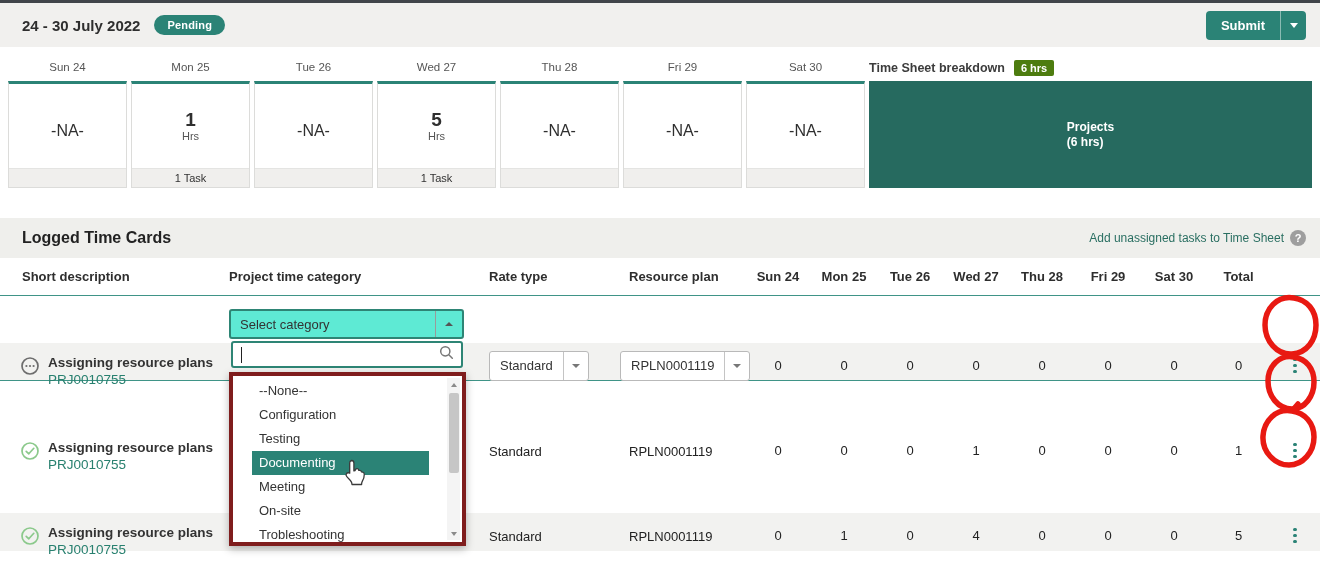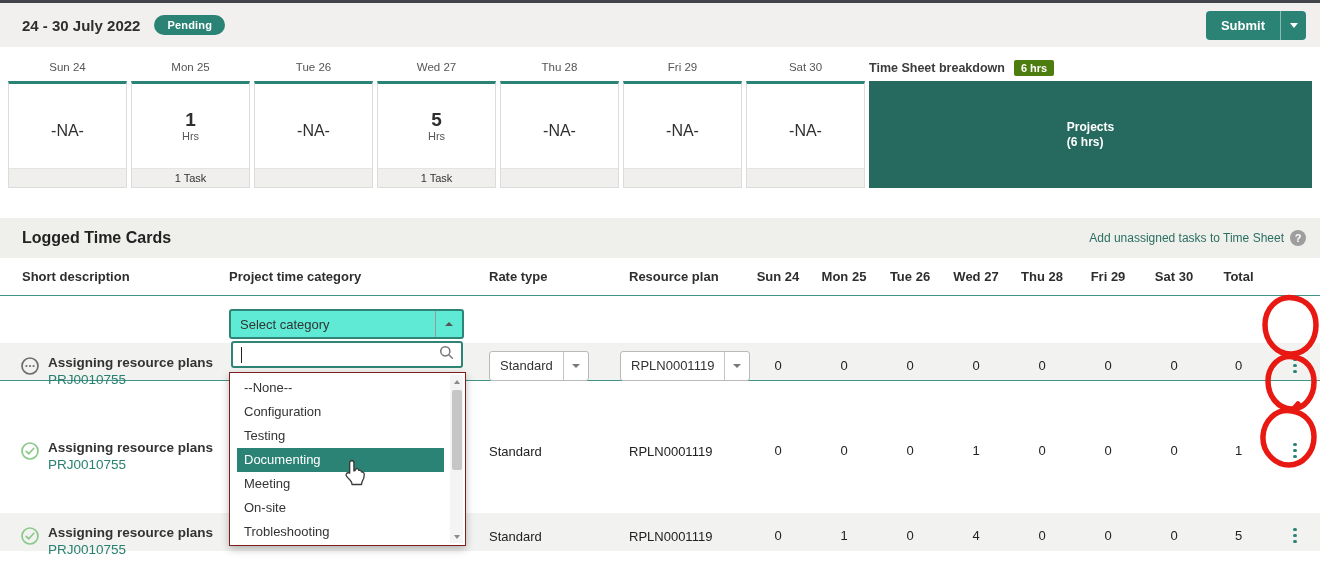--- a/index.html
+++ b/index.html
@@ -118,22 +118,22 @@
     display:flex; align-items:center;
   }
   .dd-search input {
     flex:1; border:none; outline:none; font-size:13px; padding:0 4px 0 7px;
     font-family:"Liberation Sans",sans-serif; background:transparent;
   }
   .caret-line { position:absolute; left:8px; top:4px; width:1px; height:16px; background:#222; }
   .mag { margin-right:7px; flex:none; }
   .dd-panel {
     position:absolute; left:229px; top:372px; width:237px; height:174px;
-    background:#fff; border:1px solid #7f1d1d; box-shadow:0 3px 8px rgba(0,0,0,.28);
-    z-index:20; padding:3px 4px;
+    background:#fff; border:4px solid #7f1d1d; box-shadow:0 3px 8px rgba(0,0,0,.28);
+    z-index:20; padding:3px 16px;
   }
   .dd-item { height:24px; line-height:24px; font-size:13px; color:#333; padding-left:10px; cursor:pointer; }
   .dd-item.hl {
     background:#2b8376; color:#fff; margin:0 17px 0 3px; padding-left:7px;
   }
   .dd-scroll { position:absolute; top:2px; right:2px; bottom:2px; width:13px; background:#f4f4f4; cursor:pointer; }
   .dd-scroll .arr { position:absolute; left:0; width:13px; height:13px; display:flex; align-items:center; justify-content:center; }
   .arr-up { top:0; } .arr-dn { bottom:0; }
   .tri-up-g { width:0;height:0;border-left:3.5px solid transparent;border-right:3.5px solid transparent;border-bottom:4px solid #8a8a8a; }
   .tri-dn-g { width:0;height:0;border-left:3.5px solid transparent;border-right:3.5px solid transparent;border-top:4px solid #8a8a8a; }

